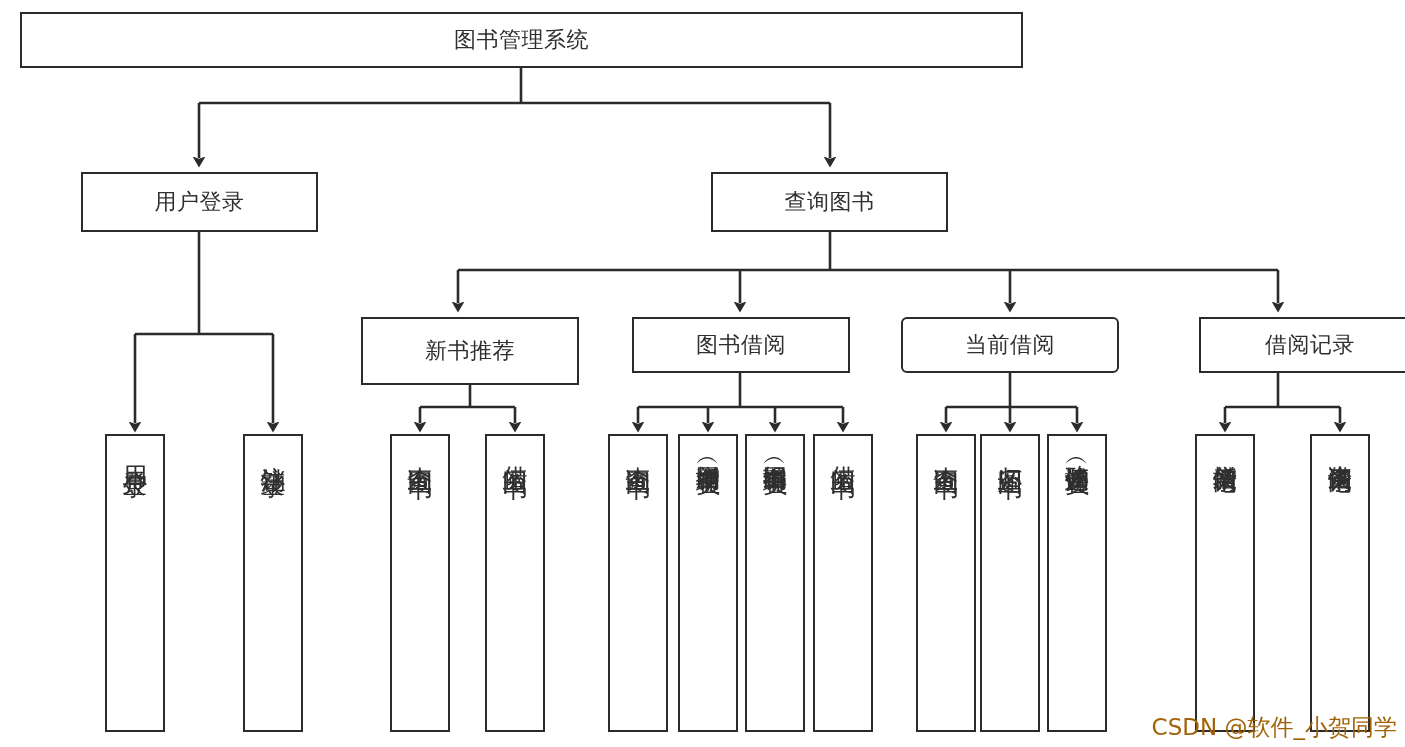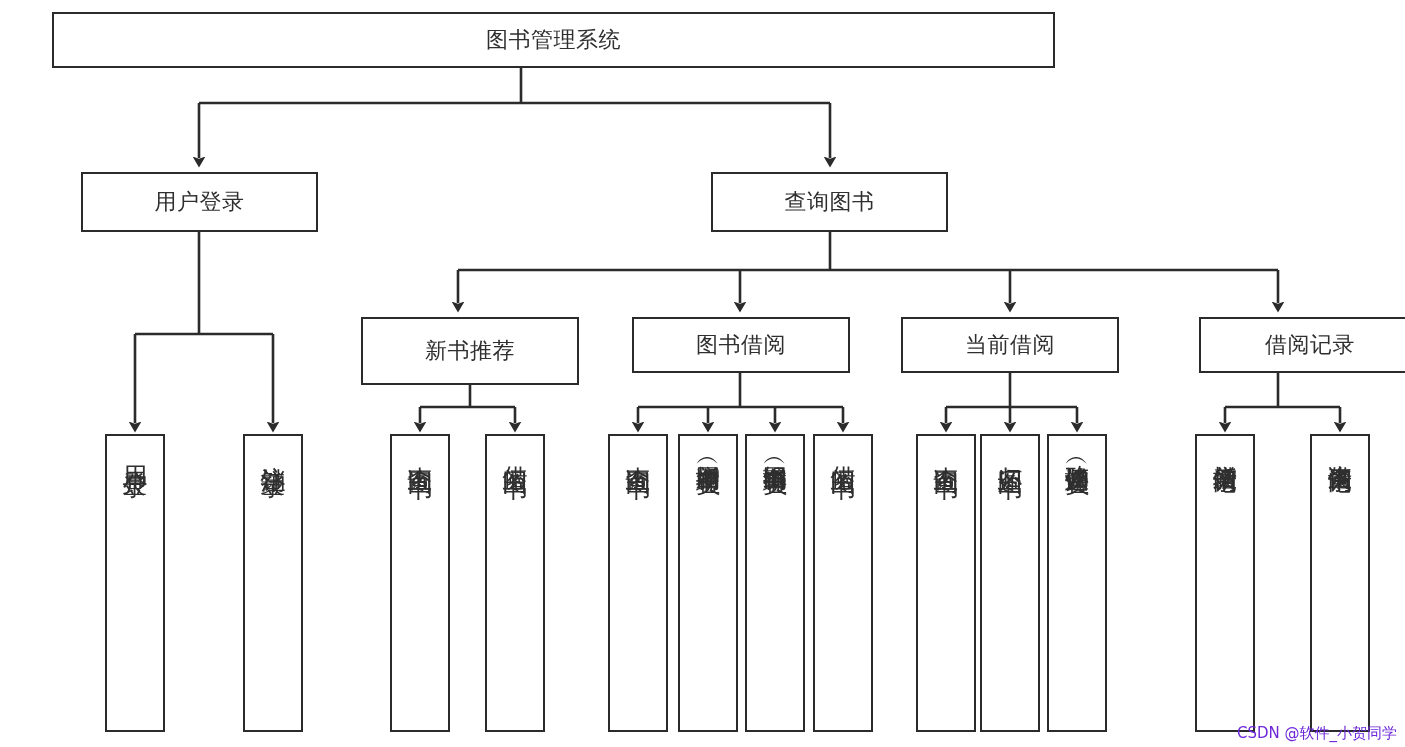--- a/index.html
+++ b/index.html
@@ -61,22 +61,22 @@
     white-space: nowrap;
   }
   .node.vert.tall .label {
     font-size: 24px;
     letter-spacing: 1px;
   }
   .watermark {
     position: absolute;
     right: 8px;
     bottom: 4px;
-    font-size: 15px;
-    color: #6d28d9;
+    font-size: 23px;
+    color: #a16207;
     white-space: nowrap;
     z-index: 3;
     font-family: "DejaVu Sans", "Liberation Sans", sans-serif;
   }
 </style>
 </head>
 <body>
 
 <div id="canvas">
 
@@ -123,38 +123,38 @@
       <path d="M1010,407 L1010,423" marker-end="url(#arrow)"></path>
       <path d="M1077,407 L1077,423" marker-end="url(#arrow)"></path>
 
       <path d="M1278,373 L1278,407"></path>
       <path d="M1225,407 L1340,407"></path>
       <path d="M1225,407 L1225,423" marker-end="url(#arrow)"></path>
       <path d="M1340,407 L1340,423" marker-end="url(#arrow)"></path>
     </g>
   </svg>
 
-  <div class="node horiz" style="left:20px; top:12px; width:1003px; height:56px;margin-left:32px;">
+  <div class="node horiz" style="left:20px; top:12px; width:1003px; height:56px;">
     <span class="label">图书管理系统</span>
   </div>
 
   <div class="node horiz" style="left:81px; top:172px; width:237px; height:60px;">
     <span class="label">用户登录</span>
   </div>
   <div class="node horiz" style="left:711px; top:172px; width:237px; height:60px;">
     <span class="label">查询图书</span>
   </div>
 
   <div class="node horiz" style="left:361px; top:317px; width:218px; height:68px;">
     <span class="label">新书推荐</span>
   </div>
   <div class="node horiz" style="left:632px; top:317px; width:218px; height:56px;justify-content:center;">
     <span class="label">图书借阅</span>
   </div>
-  <div class="node horiz" style="left:901px; top:317px; width:218px; height:56px;">
+  <div class="node horiz" style="left:901px; top:317px; width:218px; height:56px;border-radius:6px;">
     <span class="label">当前借阅</span>
   </div>
   <div class="node horiz" style="left:1199px; top:317px; width:222px; height:56px;">
     <span class="label">借阅记录</span>
   </div>
 
   <div class="node vert" style="left:105px; top:434px; width:60px; height:298px;">
     <span class="label">用户登录</span>
   </div>
   <div class="node vert" style="left:243px; top:434px; width:60px; height:298px;">

